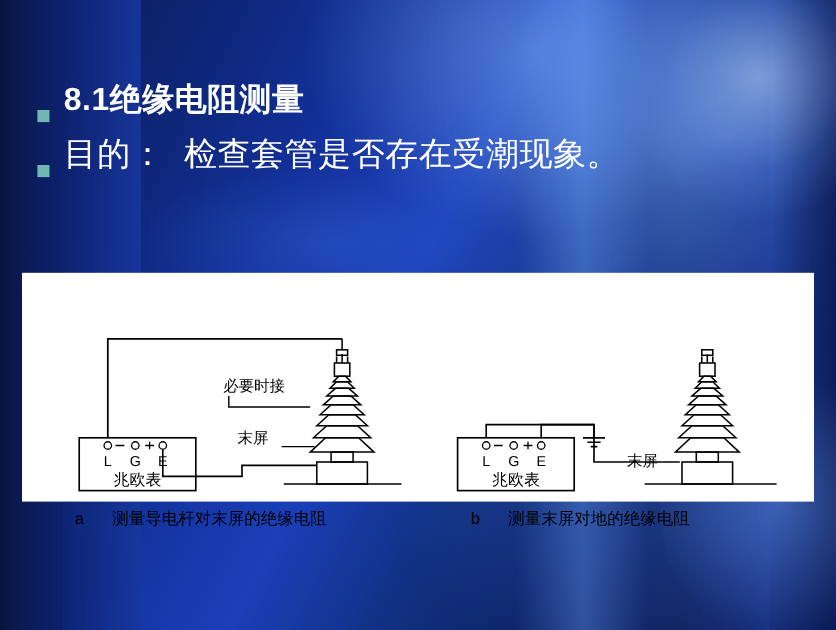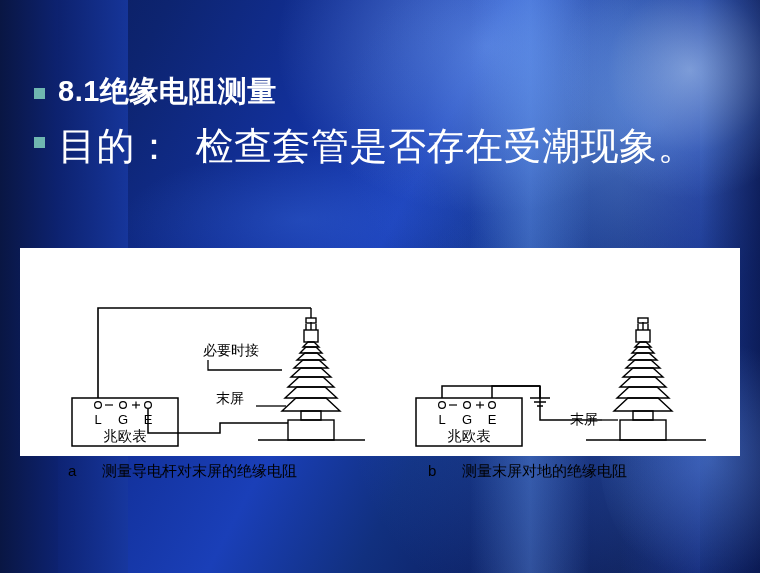--- a/index.html
+++ b/index.html
@@ -44,40 +44,40 @@
 
   .bullets {
     position: absolute;
     left: 34px;
     top: 72px;
     width: 690px;
     z-index: 5;
   }
   .bullet-row {
     display: flex;
-    align-items: flex-start;
+    align-items: flex-end;
     margin-bottom: 10px;
   }
   .bullet-marker {
     width: 11px;
     height: 11px;
     background: #6fb7b0;
     margin-top: 16px;
     margin-right: 13px;
     flex: 0 0 auto;
   }
   .bullet-text {
     color: #ffffff;
     font-size: 29px;
     line-height: 1.34;
     font-weight: bold;
     letter-spacing: 0.5px;
     white-space: pre;
   }
-  .bullet-text.second { font-weight: normal; font-size: 38px; }
+  .bullet-text.second { font-weight: normal; font-size: 30px; }
 
   .figure-panel {
     position: absolute;
     left: 20px;
     top: 248px;
     width: 720px;
     height: 208px;
     background: #ffffff;
     z-index: 6;
   }

